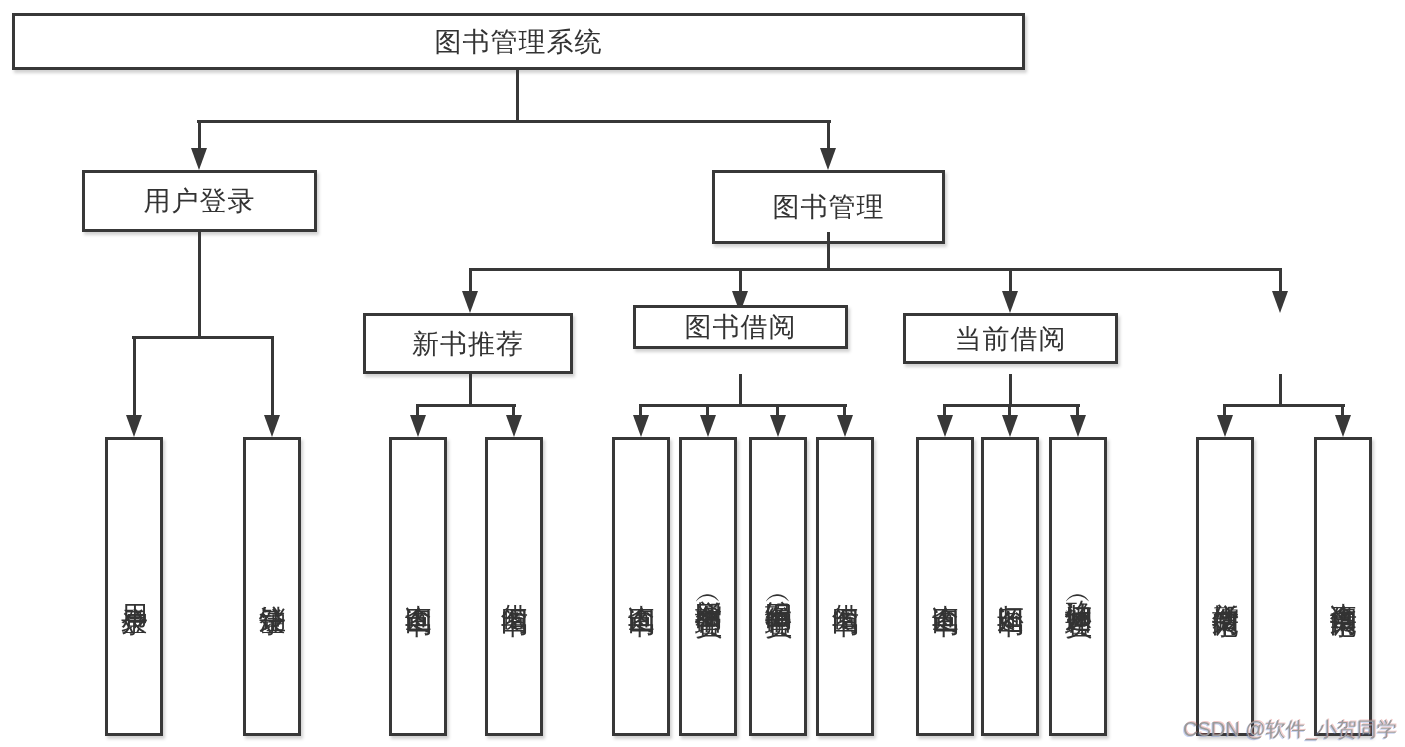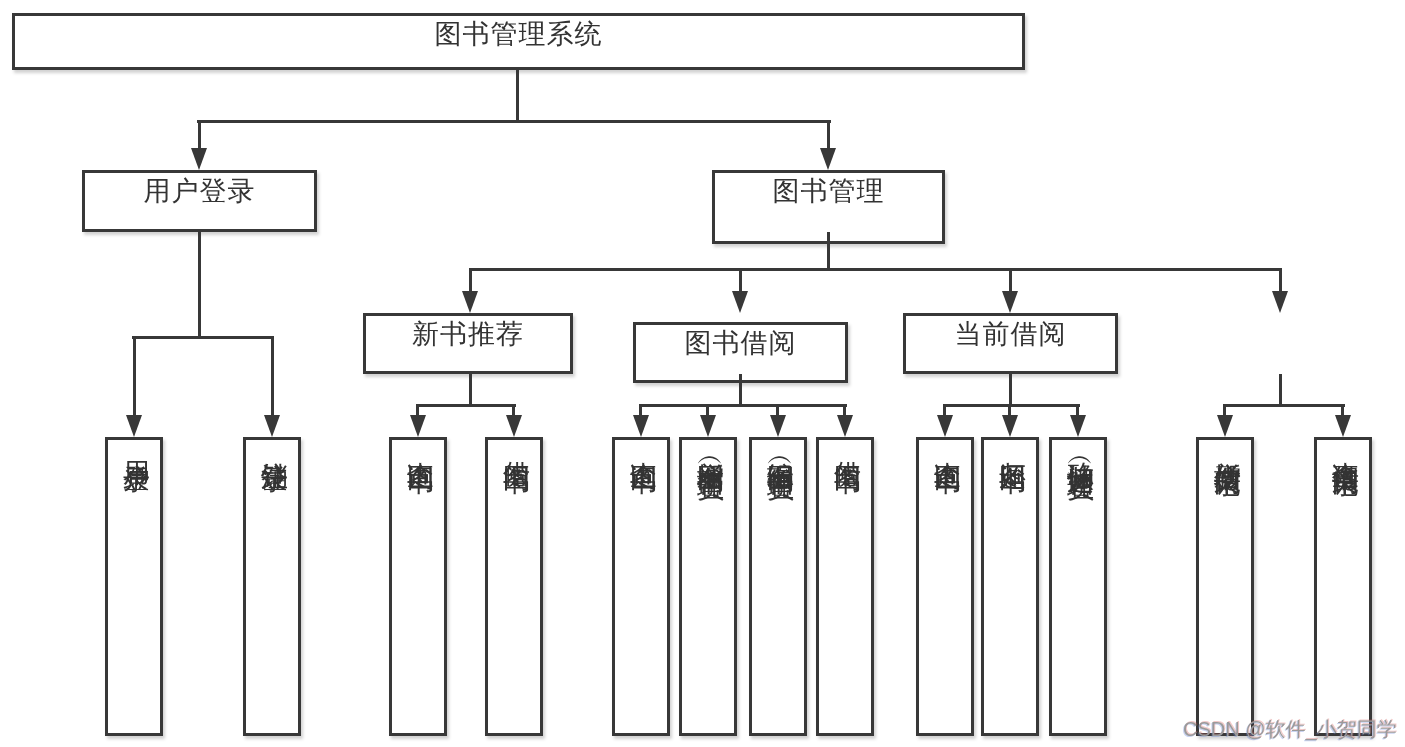--- a/index.html
+++ b/index.html
@@ -13,23 +13,22 @@
     width:1405px;height:747px;
     background:#ffffff;
     overflow:hidden;
   }
   .node{
     position:absolute;
     box-sizing:border-box;
     background:#ffffff;
     border:3px solid var(--line);
     box-shadow:2px 3px 3px rgba(0,0,0,0.18);
-    display:flex;align-items:flex-start;justify-content:center;
+    display:flex;align-items:center;justify-content:center;
     color:var(--text);
-    font-family:Liberation Mono, monospace;
   }
   .node.h span{
     font-size:27px;
     letter-spacing:1px;
     white-space:nowrap;
   }
   .leaf-text{
     writing-mode:vertical-rl;
     text-orientation:mixed;
     font-size:27px;
@@ -92,24 +91,24 @@
   <div class="vline" style="left:1009px;top:268px;height:27px"></div>
   <div class="vline" style="left:1279px;top:268px;height:27px"></div>
   <div class="arrow" style="left:462px;top:291px"></div>
   <div class="arrow" style="left:732px;top:291px"></div>
   <div class="arrow" style="left:1002px;top:291px"></div>
   <div class="arrow" style="left:1272px;top:291px"></div>
 
   <div class="node h" style="left:363px;top:313px;width:210px;height:61px">
     <span>新书推荐</span>
   </div>
-  <div class="node h" style="left:633px;top:322px;width:215px;height:61px">
+  <div class="node h" style="left:633px;top:305px;width:215px;height:44px">
     <span>图书借阅</span>
   </div>
-  <div class="node h" style="left:903px;top:313px;width:215px;height:61px">
+  <div class="node h" style="left:903px;top:313px;width:215px;height:51px">
     <span>当前借阅</span>
   </div>
 
   <div class="vline" style="left:469px;top:374px;height:32px"></div>
   <div class="hline" style="left:416px;top:404px;width:100px"></div>
   <div class="vline" style="left:416px;top:404px;height:14px"></div>
   <div class="vline" style="left:512px;top:404px;height:14px"></div>
   <div class="arrow" style="left:410px;top:415px"></div>
   <div class="arrow" style="left:506px;top:415px"></div>
 

